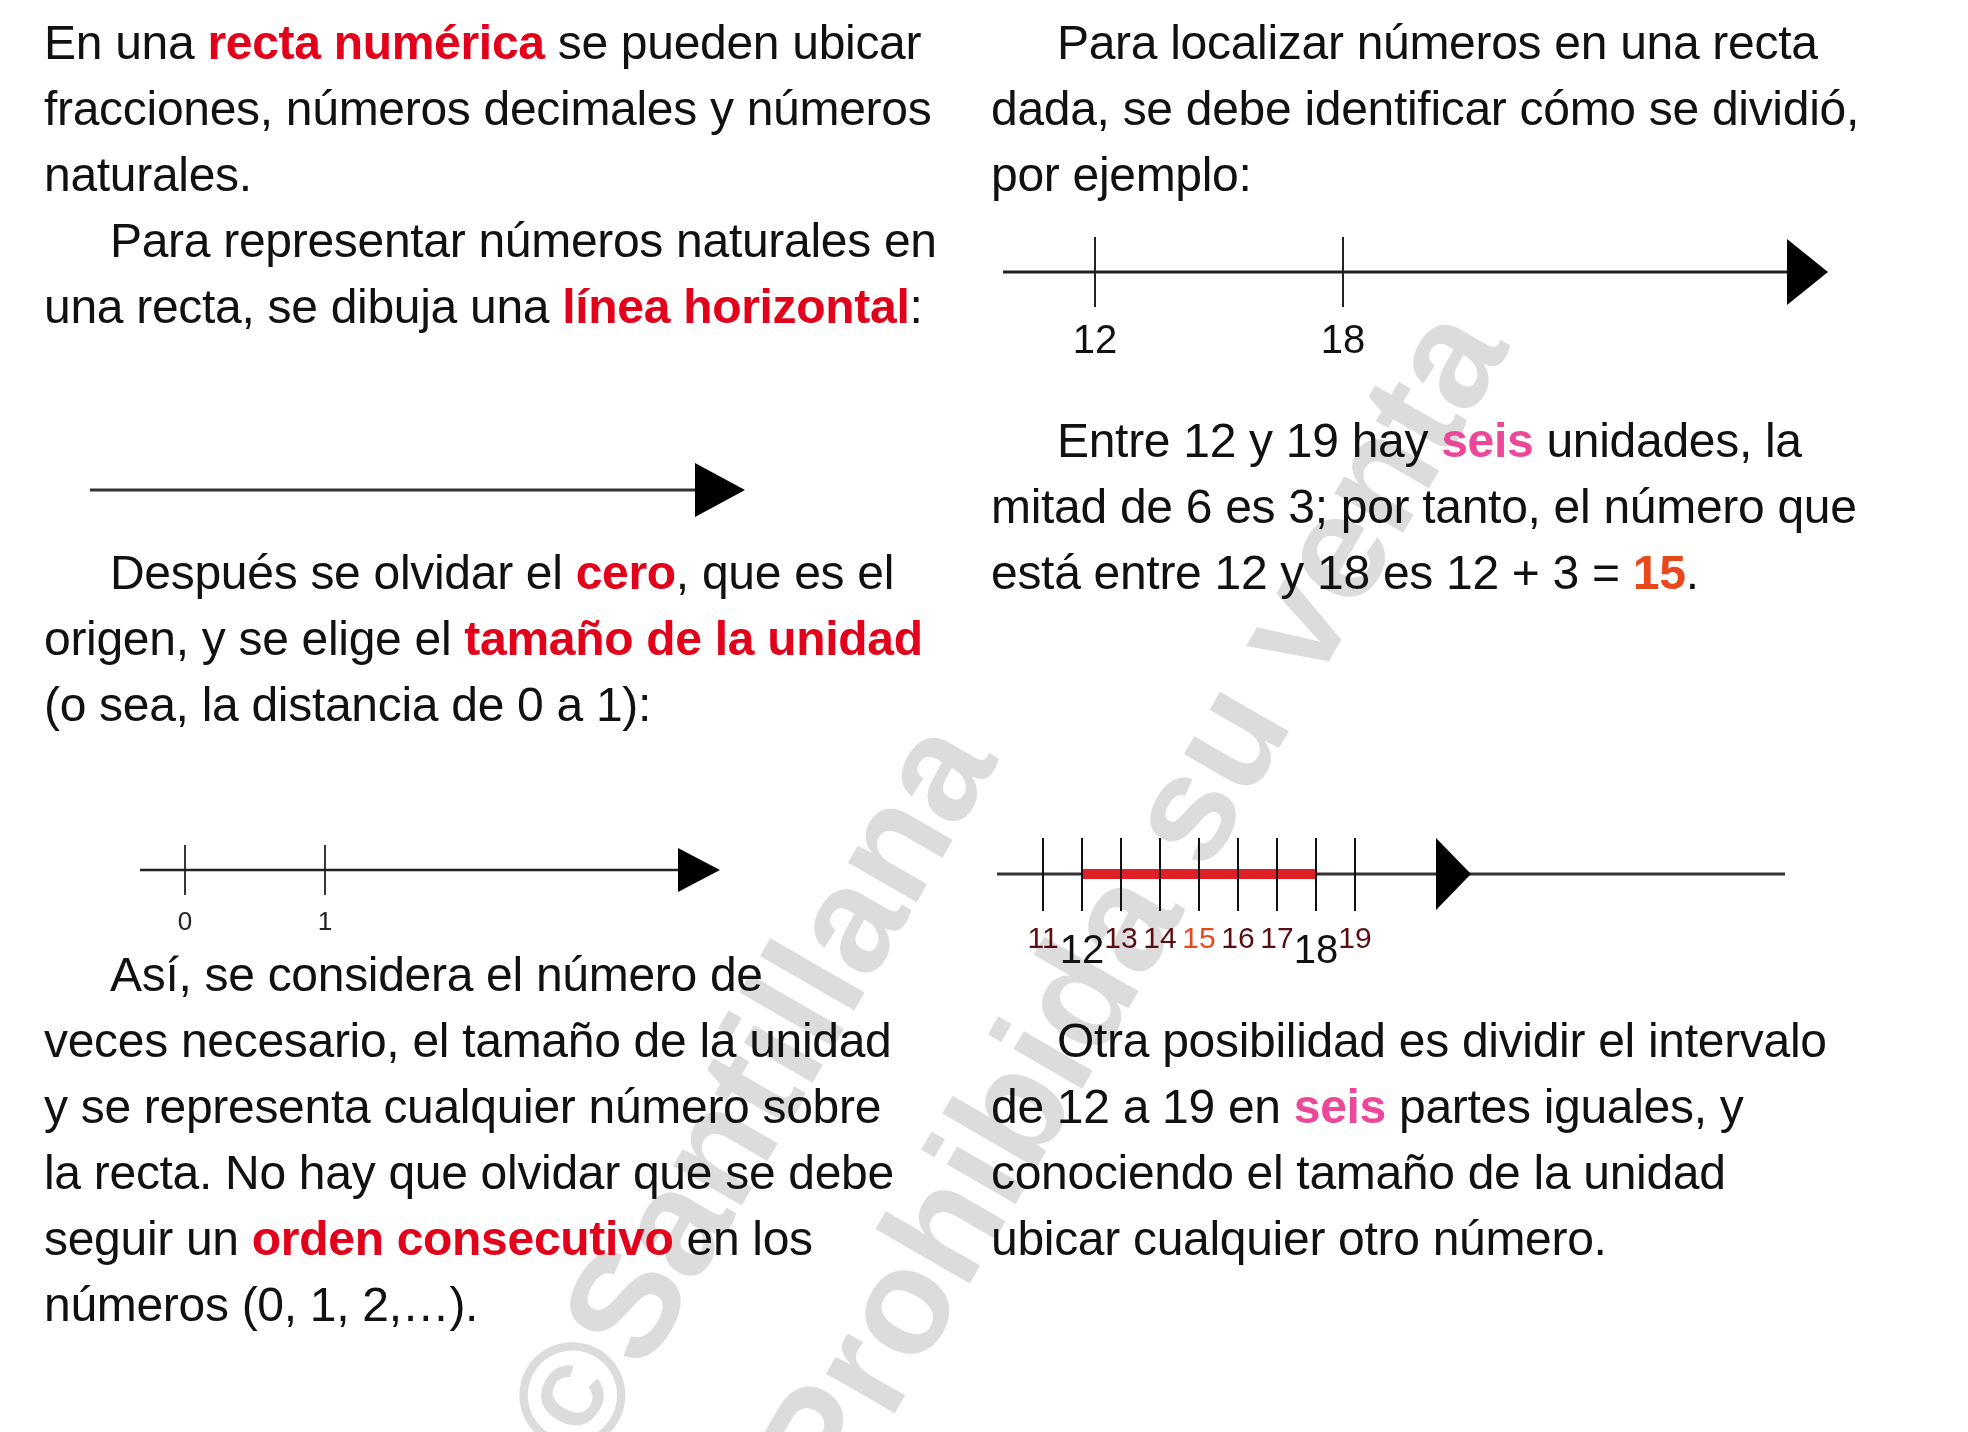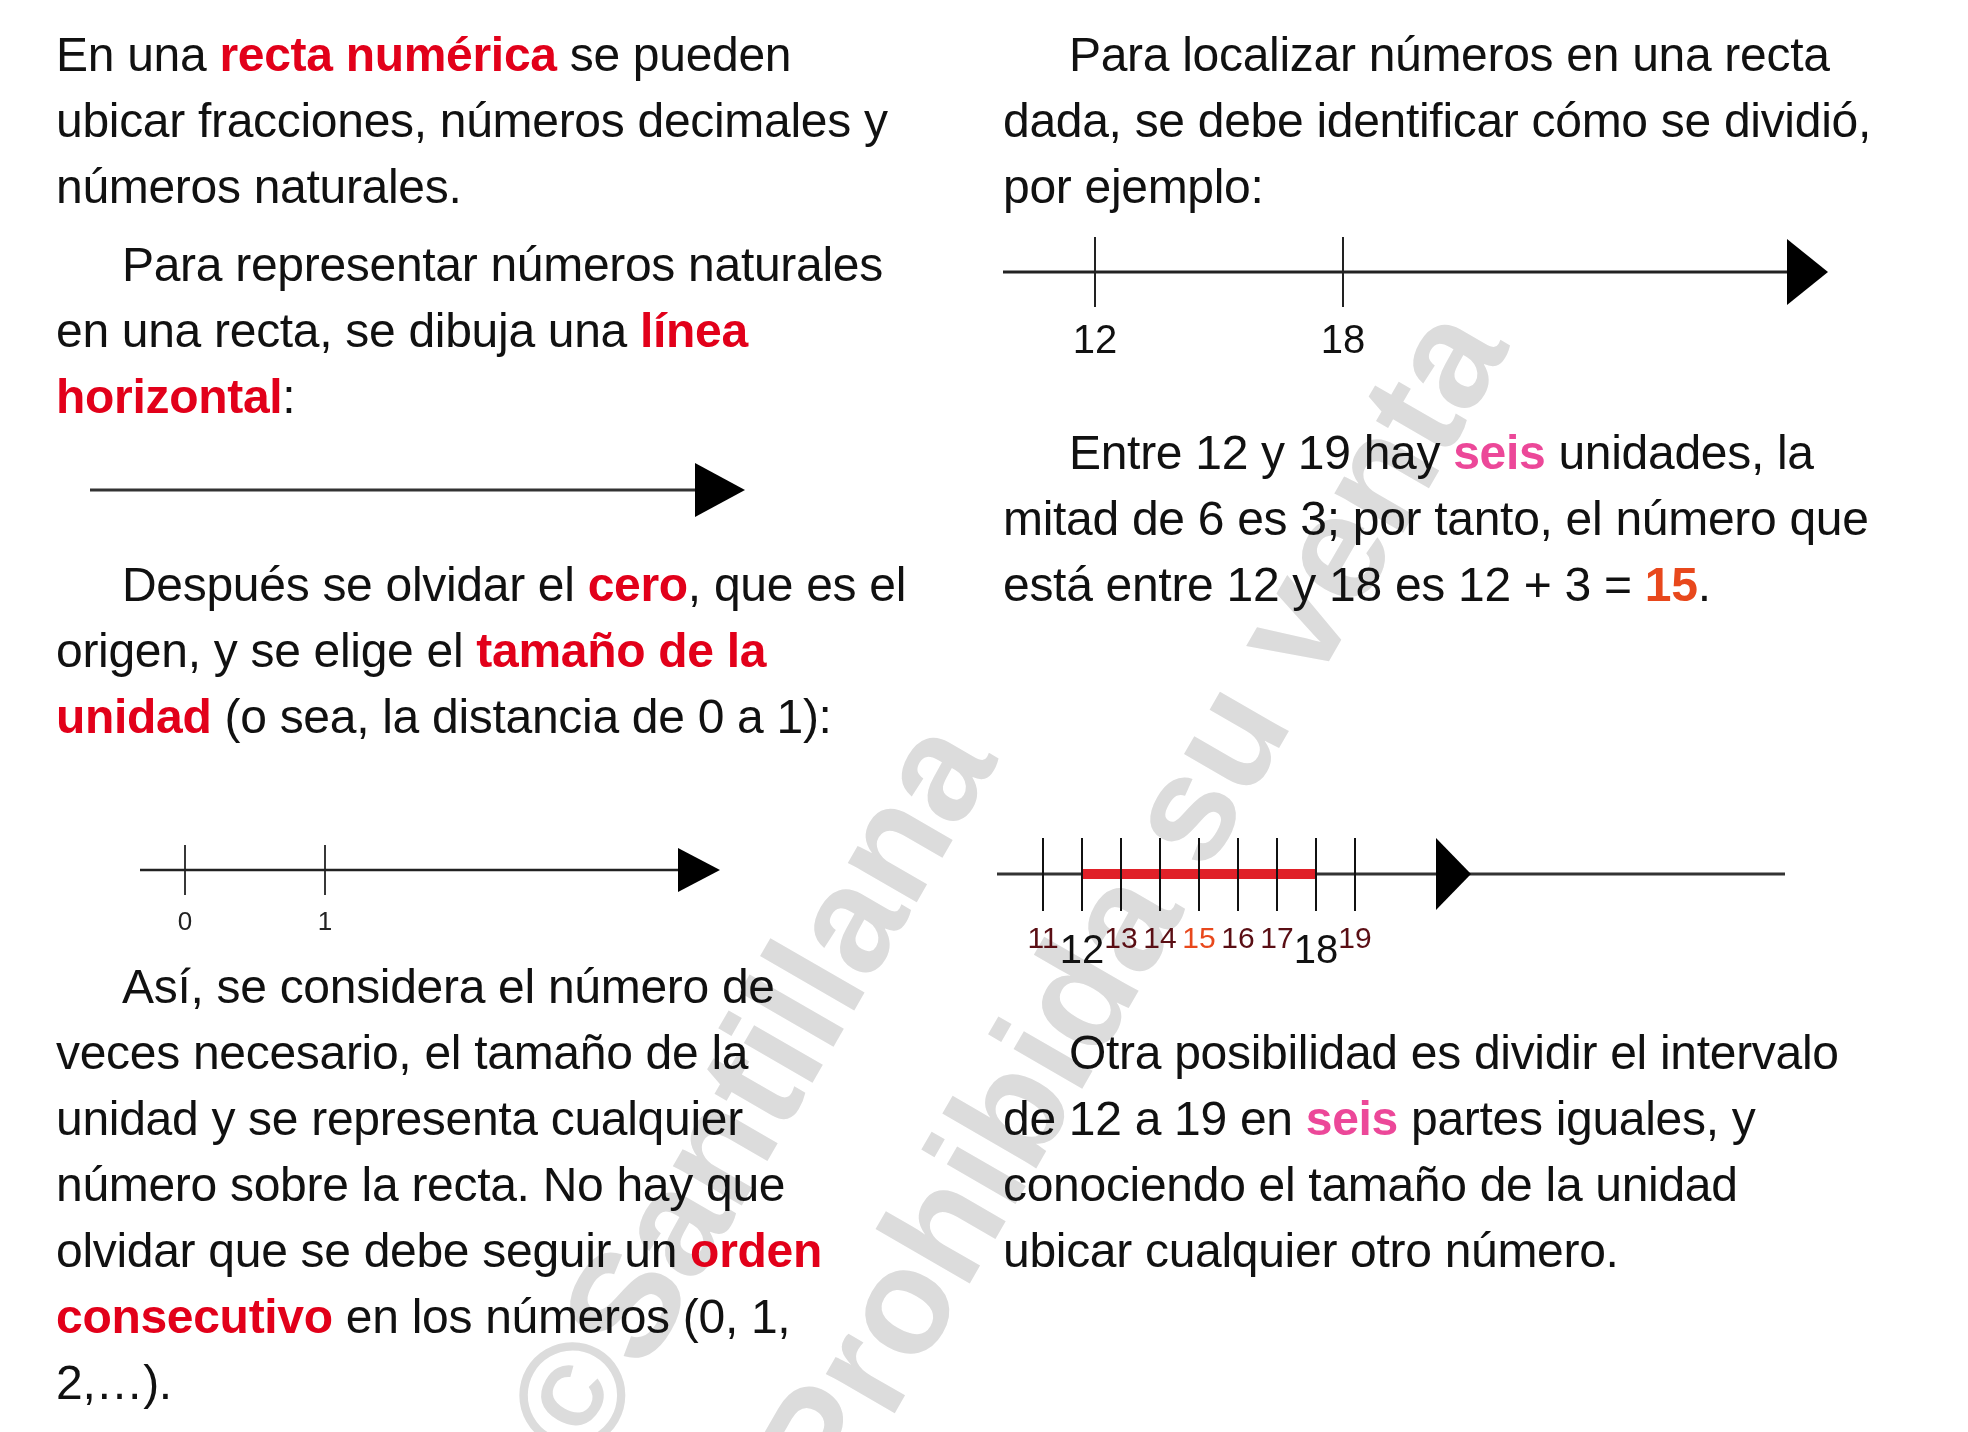--- a/index.html
+++ b/index.html
@@ -2,21 +2,21 @@
 <html><head>
 <meta charset="utf-8">
 <style>
   html, body { margin: 0; padding: 0; }
   body {
     width: 1968px; height: 1432px; position: relative; overflow: hidden;
     background: #ffffff; color: #111111;
     font-family: "Liberation Sans", sans-serif;
   }
   .col { position: absolute; font-size: 48px; line-height: 66px; letter-spacing: -0.3px; }
-  .col p { margin: 12px; }
+  .col p { margin: 0; }
   .indent { text-indent: 66px; }
   .red { color: #e2001a; font-weight: bold; }
   .mag { color: #ec4899; font-weight: bold; }
   .orange { color: #e8481c; font-weight: bold; }
   .blk { position: absolute; }
   .watermark {
     position: absolute; color: #dcdcdc; font-weight: bold;
     font-family: "Liberation Sans", sans-serif;
     transform-origin: left top; white-space: nowrap; z-index: 0;
   }

